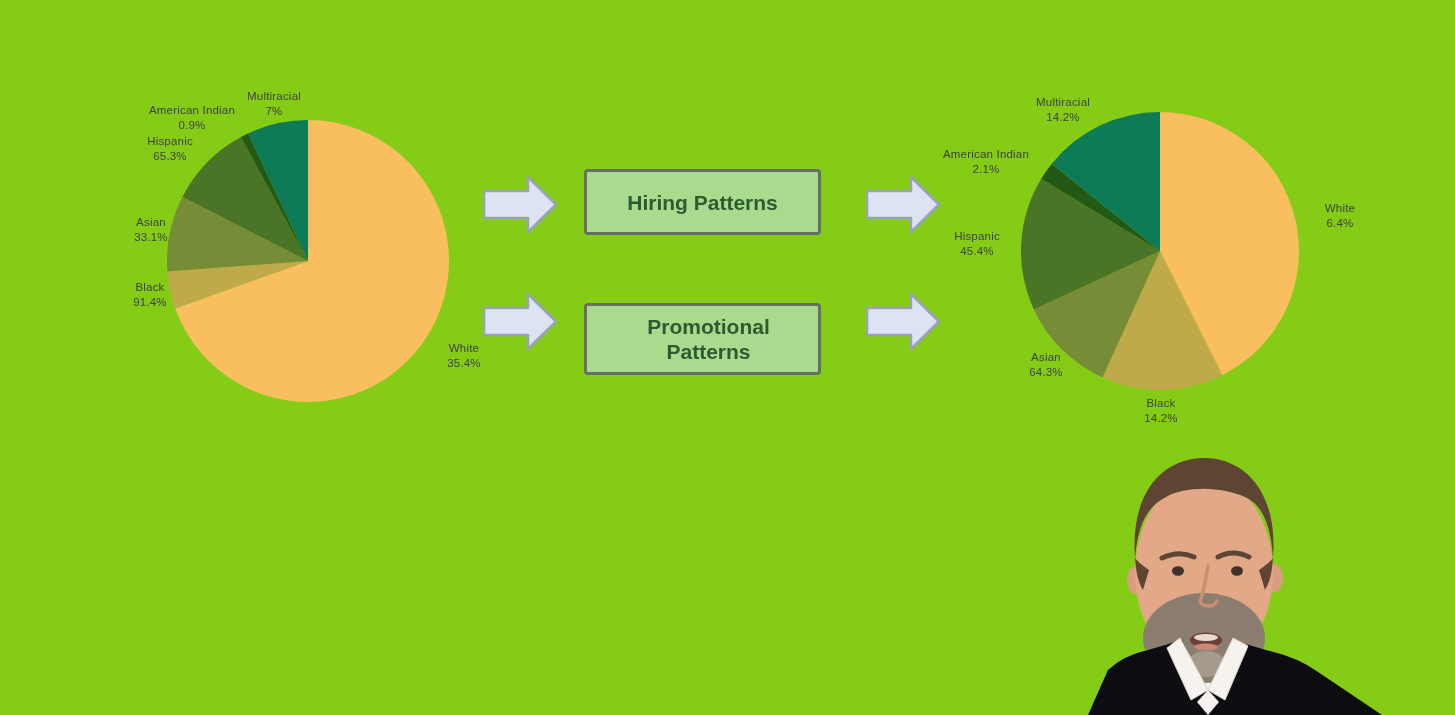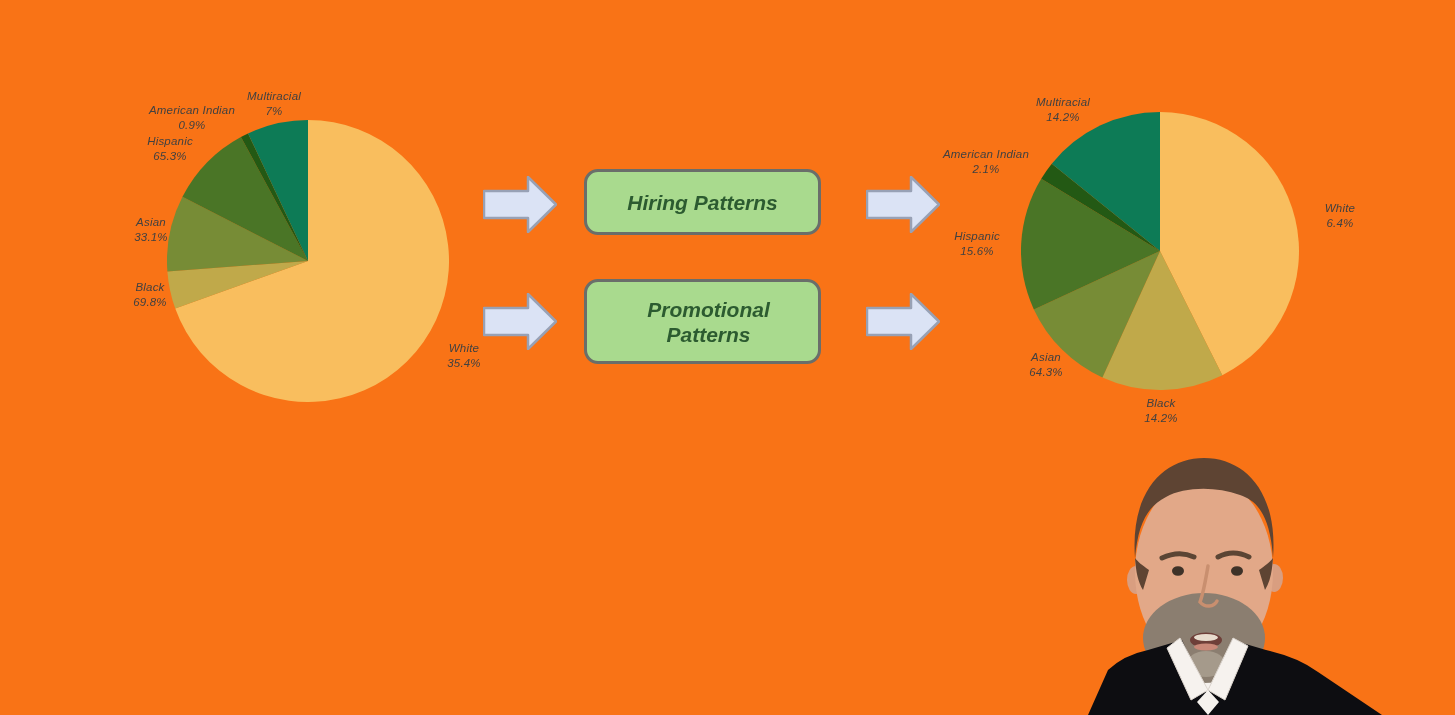--- a/index.html
+++ b/index.html
@@ -4,23 +4,22 @@
 <style>
   html, body {
     margin: 0; padding: 0;
     background: #ffffff;
     font-family: "Liberation Sans", sans-serif;
   }
   #canvas {
     position: relative;
     width: 1455px;
     height: 715px;
-    background: #f97316;
+    background: #84cc16;
     overflow: hidden;
-    font-style: italic;
   }
 
   
   .pie-label {
     position: absolute;
     text-align: center;
     font-size: 11.5px;
     line-height: 14.5px;
     font-weight: 500;
     color: #414141;
@@ -37,36 +36,36 @@
     stroke-linejoin: round;
   }
 
   
   .flow-box {
     position: absolute;
     left: 584px;
     width: 237px;
     background: var(--box-fill, #A9DA8E);
     border: 3px solid var(--box-border, #6A6E6A);
-    border-radius: 14px;
+    border-radius: 4px;
     box-sizing: border-box;
     display: flex;
     align-items: center;
     justify-content: center;
   }
   .flow-box .box-label {
     font-size: 21px;
     font-weight: bold;
     color: var(--box-text, #2C5B30);
     text-align: center;
     line-height: 25px;
     max-width: 175px;
   }
   #box-hiring { top: 169px; height: 66px; }
-  #box-promo  { top: 279px; height: 85px; padding-left: 12px; }
+  #box-promo  { top: 303px; height: 72px; padding-left: 12px; }
 
   
   .pie-svg { position: absolute; display: block; }
 
   
   #presenter { position: absolute; left: 1080px; top: 450px; width: 380px; height: 265px; }
 </style>
 </head>
 <body>
 
@@ -92,21 +91,21 @@
   <div class="pie-label" style="left:125px; top:134px; width:90px;">
     <div>Hispanic</div>
     <div>65.3%</div>
   </div>
   <div class="pie-label" style="left:111px; top:215px; width:80px;">
     <div>Asian</div>
     <div>33.1%</div>
   </div>
   <div class="pie-label" style="left:110px; top:280px; width:80px;">
     <div>Black</div>
-    <div>69.8%</div>
+    <div>91.4%</div>
   </div>
   <div class="pie-label align-left" style="left:424px; top:341px; width:80px;">
     <div>White</div>
     <div>35.4%</div>
   </div>
 
   <svg class="flow-arrow" style="left:483px; top:176px;" viewBox="0 0 74 57">
     <polygon points="1,15 45,15 45,1 73,28.5 45,56 45,42 1,42"></polygon>
   </svg>
   <svg class="flow-arrow" style="left:866px; top:176px;" viewBox="0 0 74 57">
@@ -138,21 +137,21 @@
   <div class="pie-label" style="left:1013px; top:95px;  width:100px;">
     <div>Multiracial</div>
     <div>14.2%</div>
   </div>
   <div class="pie-label" style="left:921px; top:147px; width:130px;">
     <div>American Indian</div>
     <div>2.1%</div>
   </div>
   <div class="pie-label" style="left:932px; top:229px; width:90px;">
     <div>Hispanic</div>
-    <div>15.6%</div>
+    <div>45.4%</div>
   </div>
   <div class="pie-label align-left" style="left:1300px; top:201px; width:80px;">
     <div>White</div>
     <div>6.4%</div>
   </div>
   <div class="pie-label" style="left:1006px; top:350px; width:80px;">
     <div>Asian</div>
     <div>64.3%</div>
   </div>
   <div class="pie-label" style="left:1121px; top:396px; width:80px;">

